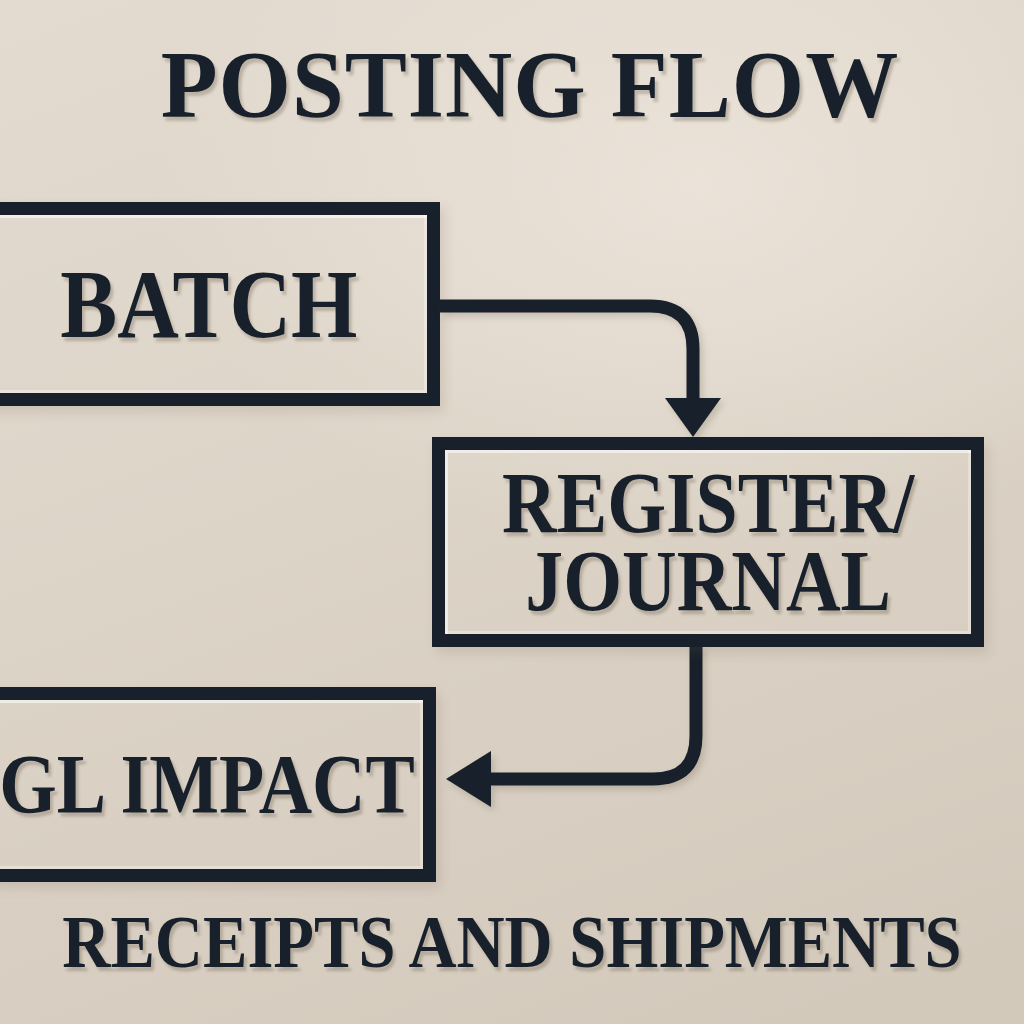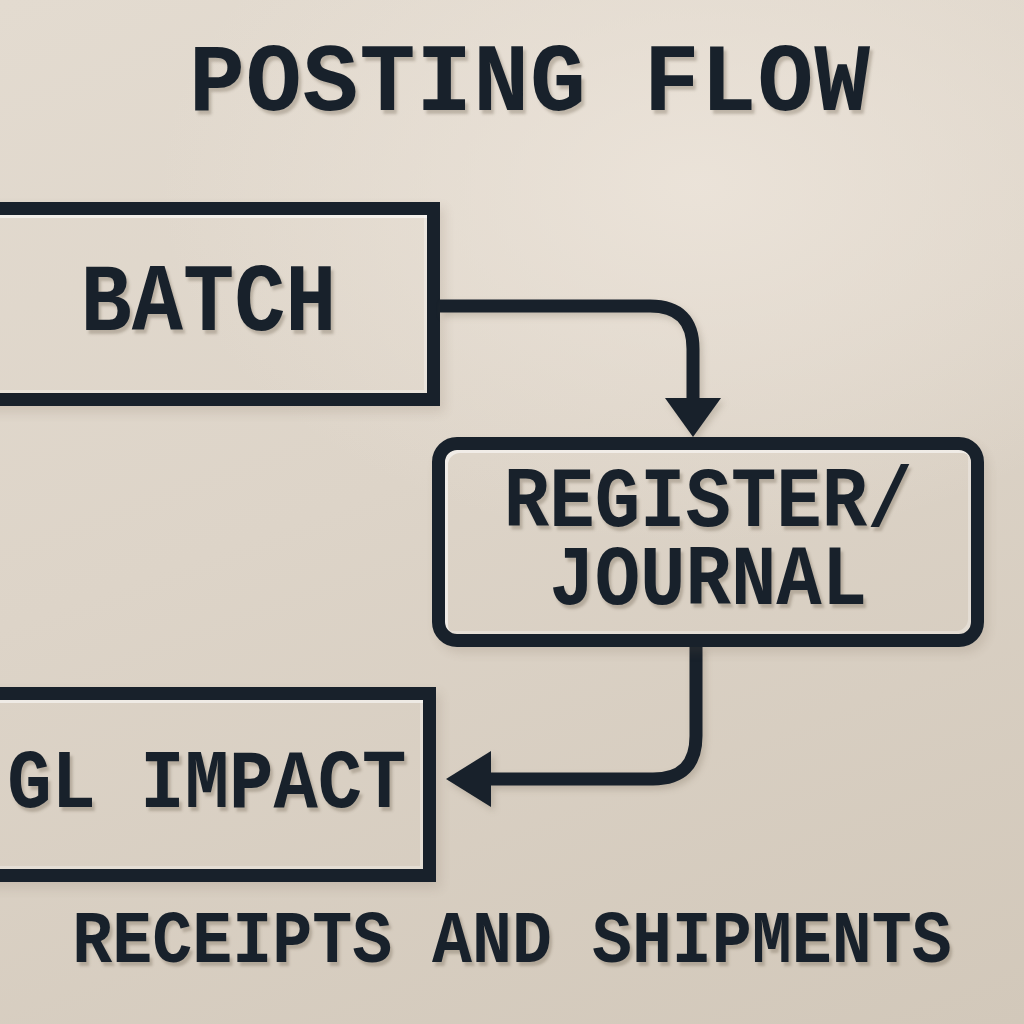--- a/index.html
+++ b/index.html
@@ -5,21 +5,21 @@
   html, body {
     margin: 0;
     padding: 0;
     background: #c9c0b2;
   }
   .canvas {
     position: relative;
     width: 1024px;
     height: 1024px;
     overflow: hidden;
-    font-family: Liberation Mono, monospace;
+    font-family: Liberation Serif, serif;
     background:
       radial-gradient(ellipse 900px 600px at 68% 18%, rgba(236,228,218,0.9) 0%, rgba(236,228,218,0) 60%),
       linear-gradient(160deg, #e3dbd0 0%, #ddd4c8 45%, #d2c8ba 100%);
     --ink: #18212b;
   }
   .ink-text {
     color: var(--ink);
     font-weight: bold;
     text-shadow: 3px 4px 3px rgba(104, 90, 70, 0.32);
     white-space: nowrap;
@@ -52,21 +52,21 @@
     display: flex;
     align-items: center;
     justify-content: center;
     text-align: center;
     box-shadow:
       inset 3px 3px 0 rgba(255,255,255,0.55),
       inset -3px -3px 0 rgba(255,255,255,0.30),
       4px 6px 10px rgba(110, 96, 76, 0.16);
   }
   .node-batch   { left: -22px; top: 202px; width: 462px; height: 204px; }
-  .node-register{ left: 432px; top: 437px; width: 552px; height: 210px; border-radius: 25px; }
+  .node-register{ left: 432px; top: 437px; width: 552px; height: 210px; }
   .node-gl      { left: -22px; top: 687px; width: 458px; height: 195px; }
 
   .node-label {
     display: inline-block;
     transform: scaleX(0.88);
     transform-origin: center;
   }
   .node-batch .node-label    { font-size: 97px; line-height: 1; }
   .node-register .node-label { font-size: 86px; line-height: 78px; }
   .node-gl .node-label       { font-size: 84px; line-height: 1; }

